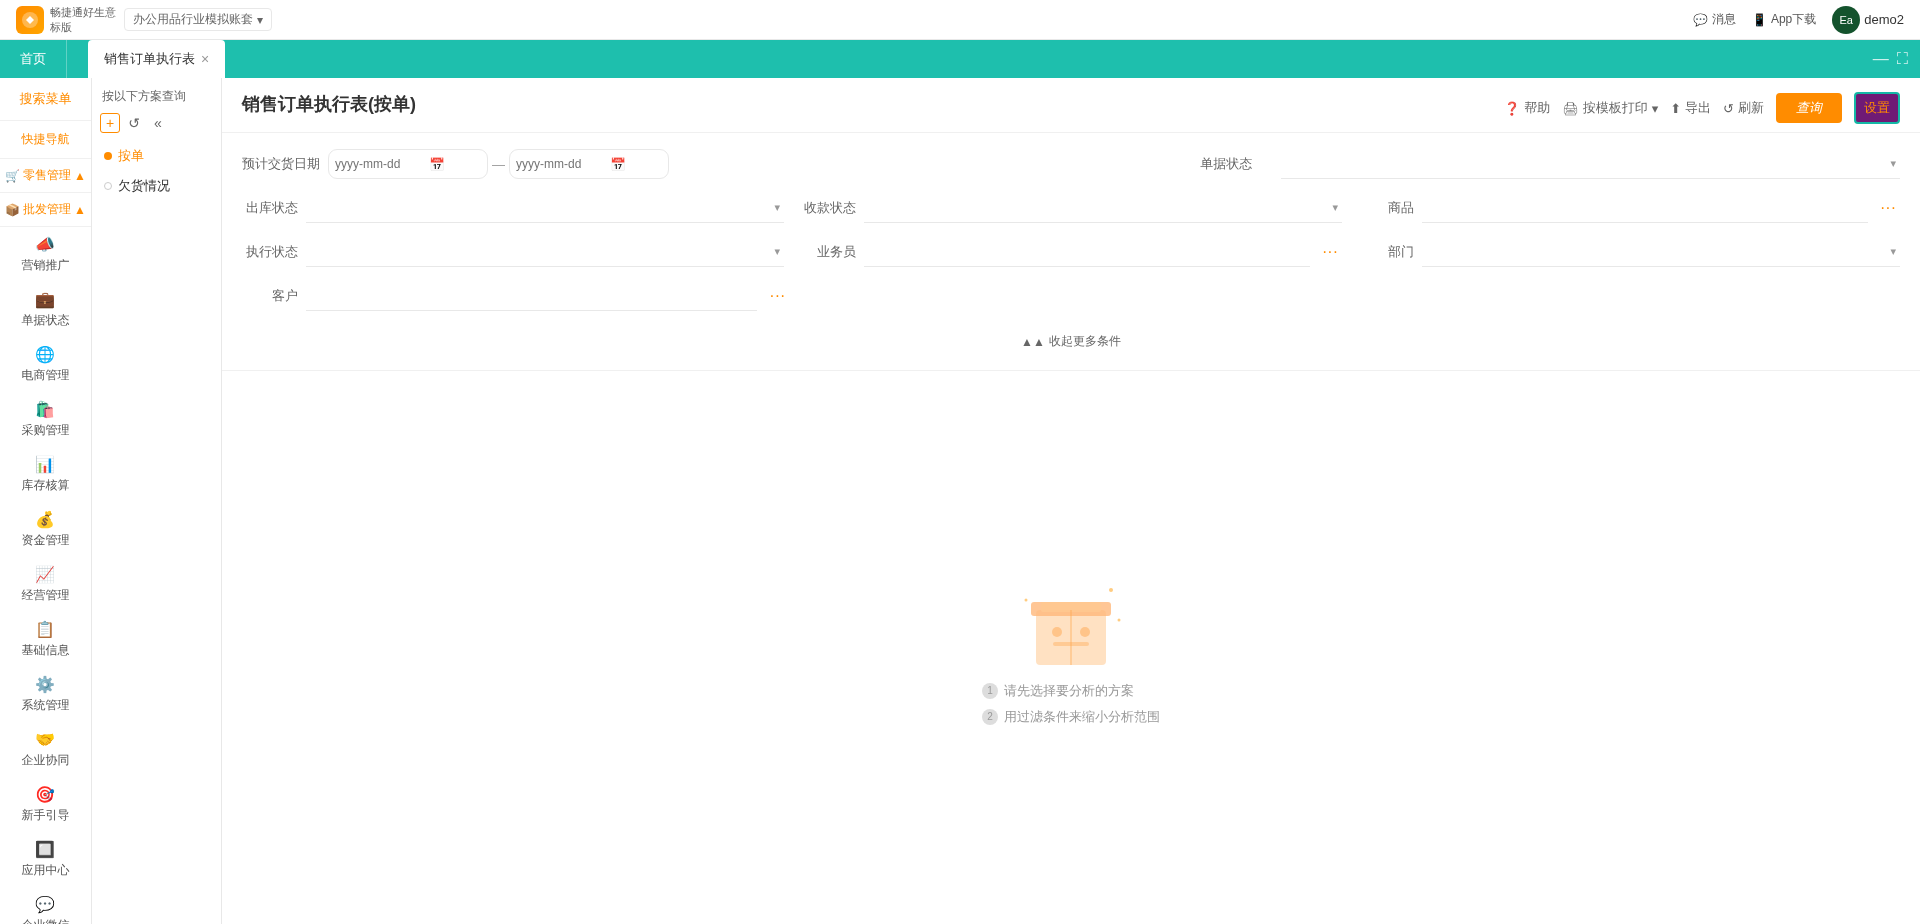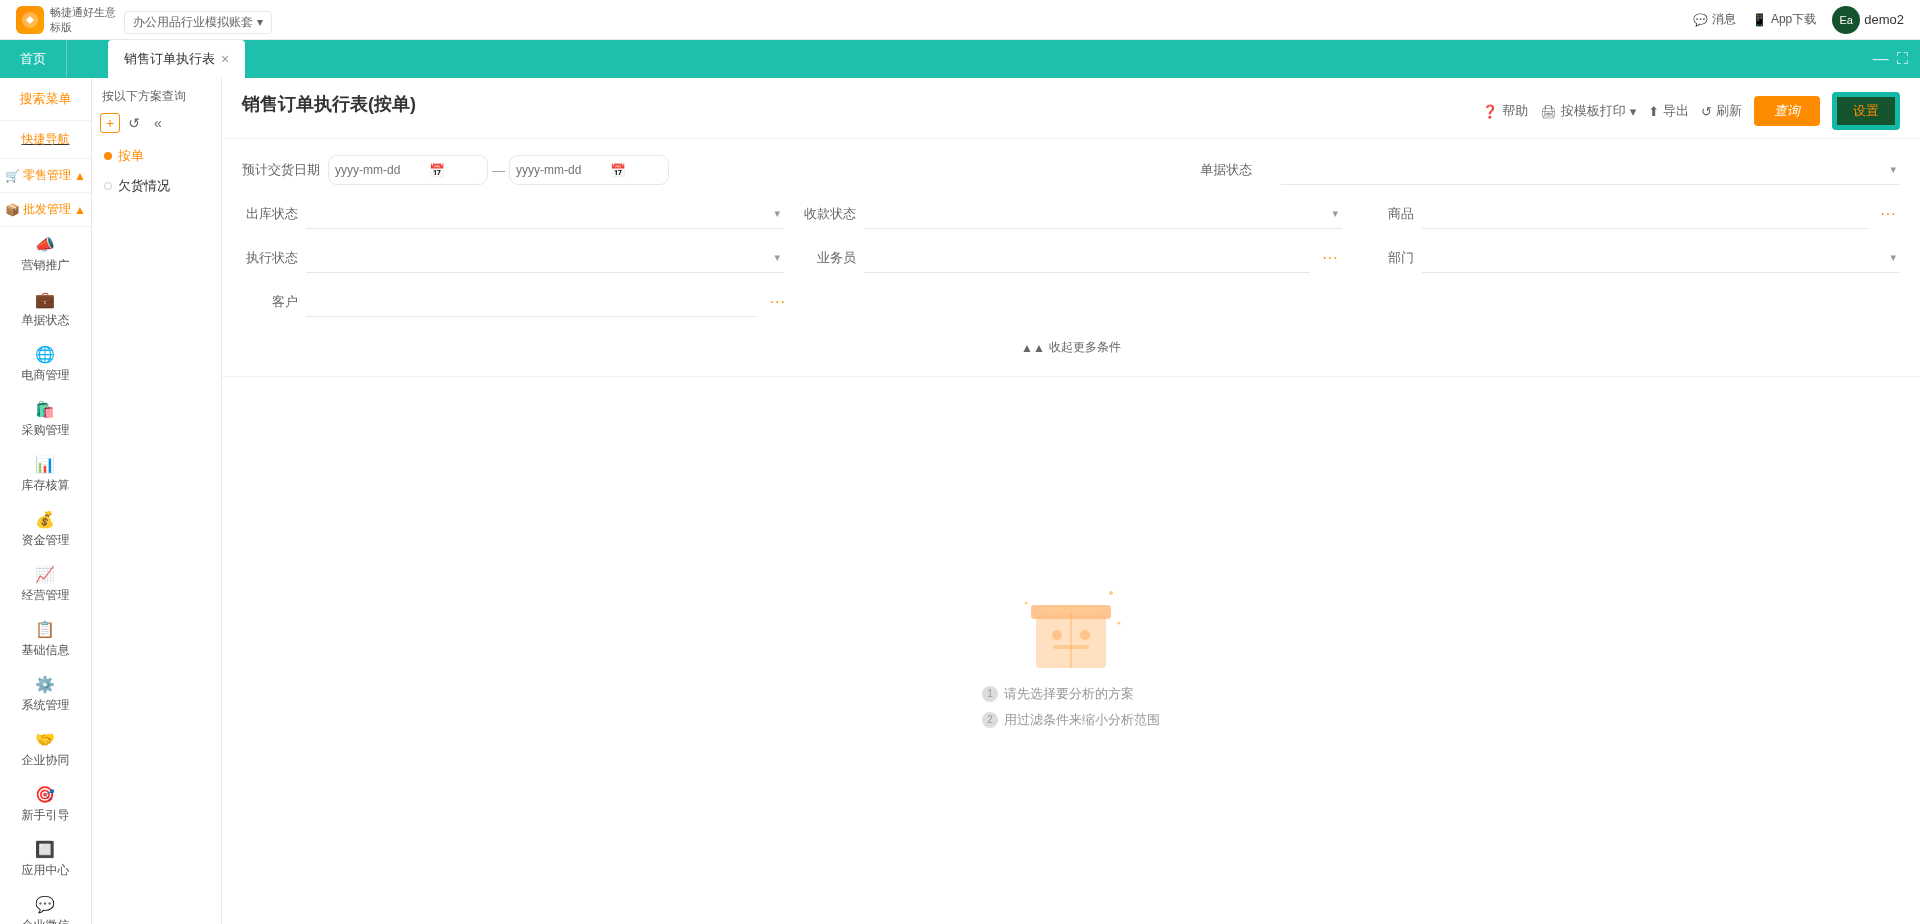--- a/index.html
+++ b/index.html
@@ -11,21 +11,21 @@
       background: #fff;
       display: flex;
       align-items: center;
       justify-content: space-between;
       padding: 0 16px;
       border-bottom: 1px solid #e8e8e8;
       z-index: 100;
     }
     .top-header-left {
       display: flex;
-      align-items: flex-end;
+      align-items: center;
       gap: 8px;
     }
     .logo-area {
       display: flex;
       align-items: center;
       gap: 6px;
     }
     .logo-icon {
       width: 28px;
       height: 28px;
@@ -82,21 +82,20 @@
     }
     .username { font-size: 13px; color: #333; cursor: pointer; }
 
     
     .tab-bar {
       height: 38px;
       background: #1ebfad;
       display: flex;
       align-items: center;
       padding: 0 0 0 0;
-      gap: 20px;
     }
     .tab-home {
       padding: 0 20px;
       height: 38px;
       display: flex;
       align-items: center;
       color: white;
       font-size: 13px;
       cursor: pointer;
       border-right: 1px solid rgba(255,255,255,0.3);
@@ -159,21 +158,20 @@
       border: none;
       color: #ff8c00;
       font-size: 13px;
       cursor: pointer;
       padding: 4px 0;
       text-align: center;
     }
     .sidebar-nav {
       padding: 6px 0;
       border-bottom: 1px solid #f0f0f0;
-      text-decoration: underline;
     }
     .sidebar-nav-label {
       text-align: center;
       font-size: 12px;
       color: #ff8c00;
       padding: 4px 0;
       cursor: pointer;
     }
     .sidebar-item {
       display: flex;
@@ -314,25 +312,25 @@
       background: #ff8c00;
       color: white;
       border: none;
       border-radius: 4px;
       padding: 6px 20px;
       font-size: 13px;
       cursor: pointer;
       font-style: italic;
     }
     .settings-btn {
-      background: #14532d;
+      background: #701a75;
       color: #ff8c00;
-      border: 5px solid #14b8a6;
+      border: 2px solid #14b8a6;
       border-radius: 4px;
-      padding: 5px 16px;
+      padding: 5px 8px;
       font-size: 13px;
       cursor: pointer;
     }
 
     
     .filter-section {
       padding: 16px 20px;
       border-bottom: 1px solid #f0f0f0;
     }
     .filter-row {

